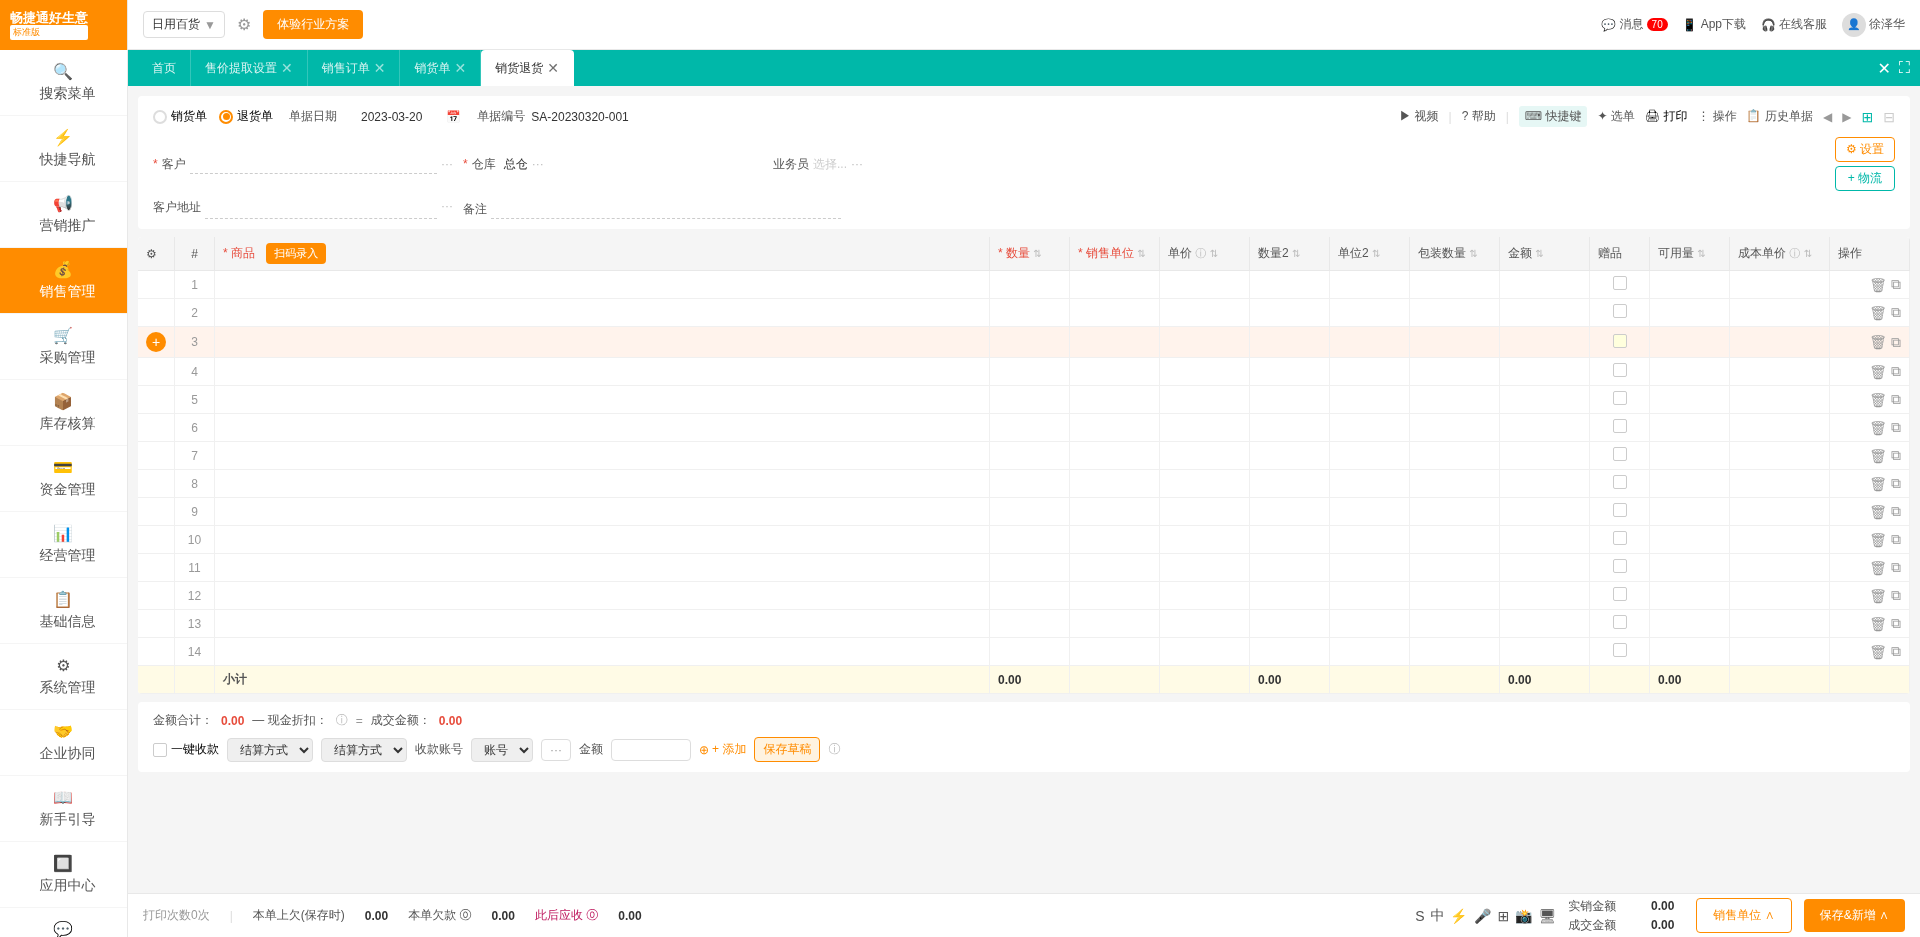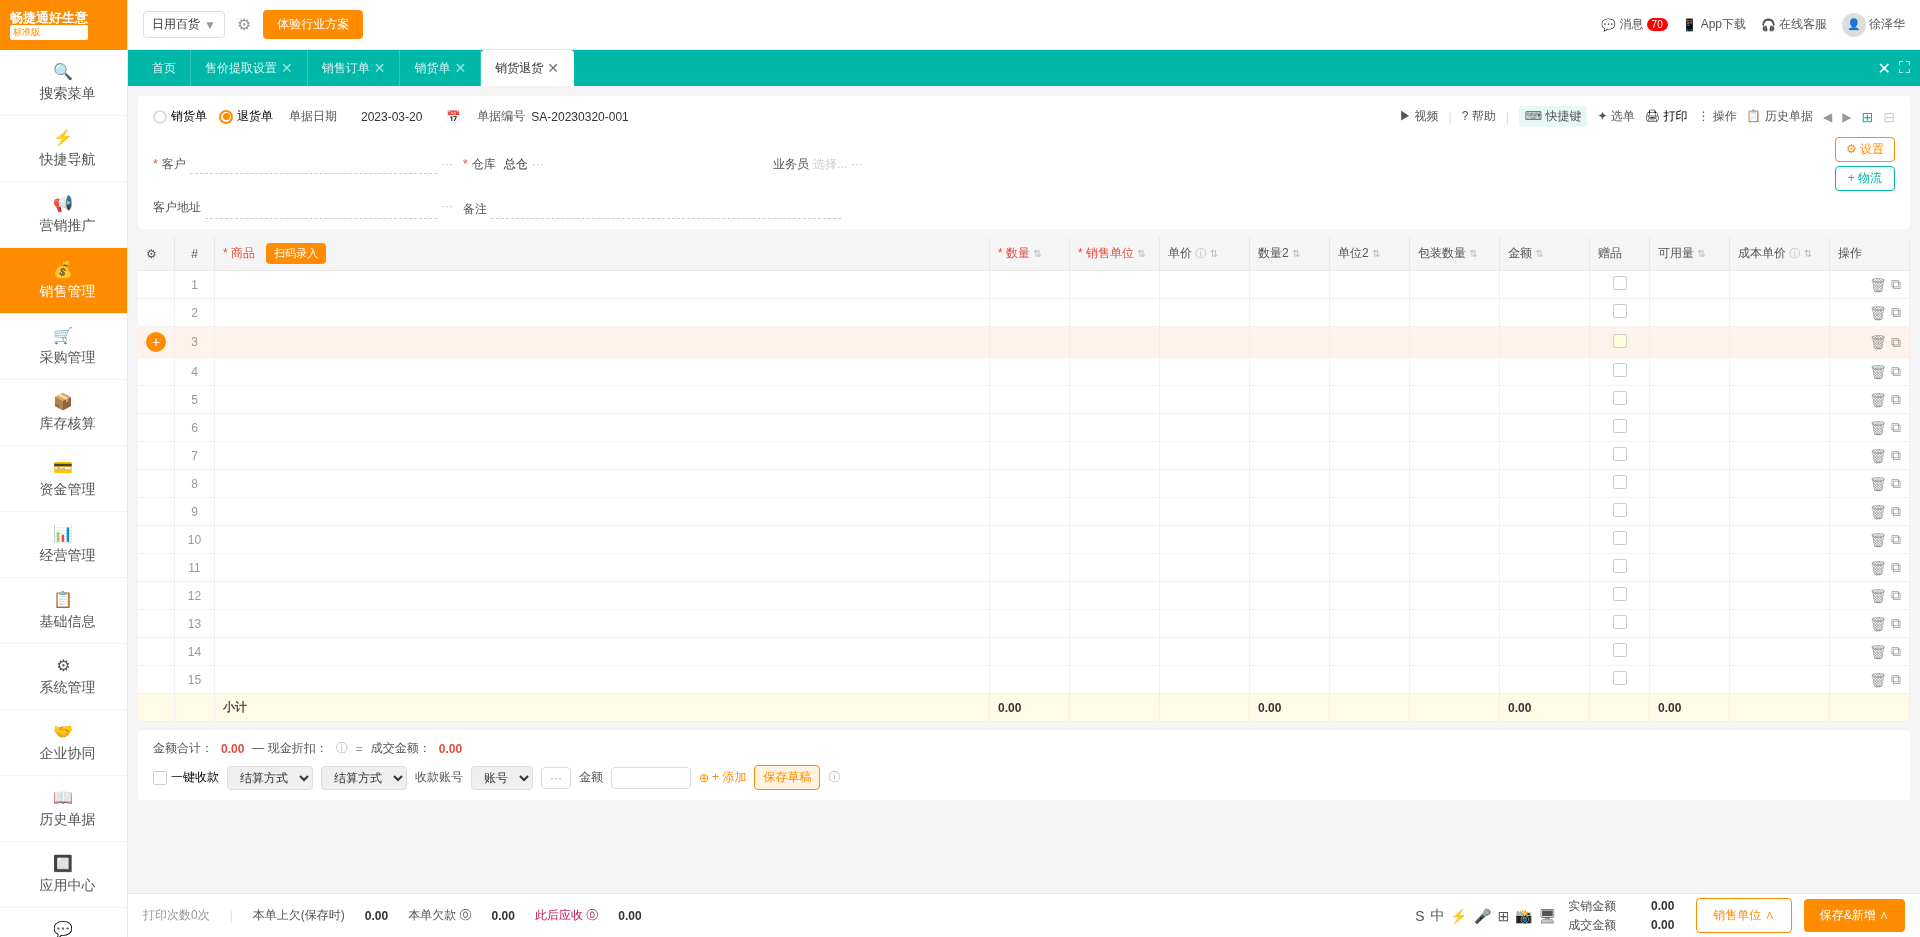--- a/index.html
+++ b/index.html
@@ -137,21 +137,21 @@
         <div class="sidebar-nav-item">
       <span class="nav-icon">⚙</span>
       <span class="nav-label">系统管理</span>
     </div>
         <div class="sidebar-nav-item">
       <span class="nav-icon">🤝</span>
       <span class="nav-label">企业协同</span>
     </div>
         <div class="sidebar-nav-item">
       <span class="nav-icon">📖</span>
-      <span class="nav-label">历史单据</span>
+      <span class="nav-label">新手引导</span>
     </div>
         <div class="sidebar-nav-item">
       <span class="nav-icon">🔲</span>
       <span class="nav-label">应用中心</span>
     </div>
         <div class="sidebar-nav-item">
       <span class="nav-icon">💬</span>
       <span class="nav-label">企业微信</span>
     </div>
         <div class="sidebar-nav-item">
@@ -704,47 +704,20 @@
       </td>
       <td></td>
       <td></td>
       <td>
         <div class="row-actions">
           <button class="row-action-btn">🗑</button>
           <button class="row-action-btn">⧉</button>
         </div>
       </td>
     </tr>
-                <tr>
-      <td style="text-align:center;">
-        
-      </td>
-      <td class="row-num">15</td>
-      <td>
-        
-      </td>
-      <td></td>
-      <td></td>
-      <td></td>
-      <td></td>
-      <td></td>
-      <td></td>
-      <td></td>
-      <td class="checkbox-cell">
-        <div class="cb" style=""></div>
-      </td>
-      <td></td>
-      <td></td>
-      <td>
-        <div class="row-actions">
-          <button class="row-action-btn">🗑</button>
-          <button class="row-action-btn">⧉</button>
-        </div>
-      </td>
-    </tr>
                 <tr class="subtotal-row">
     <td></td>
     <td></td>
     <td style="color:#555;padding-left:8px;">小计</td>
     <td style="color:#333;">0.00</td>
     <td></td>
     <td></td>
     <td style="color:#333;">0.00</td>
     <td></td>
     <td></td>

